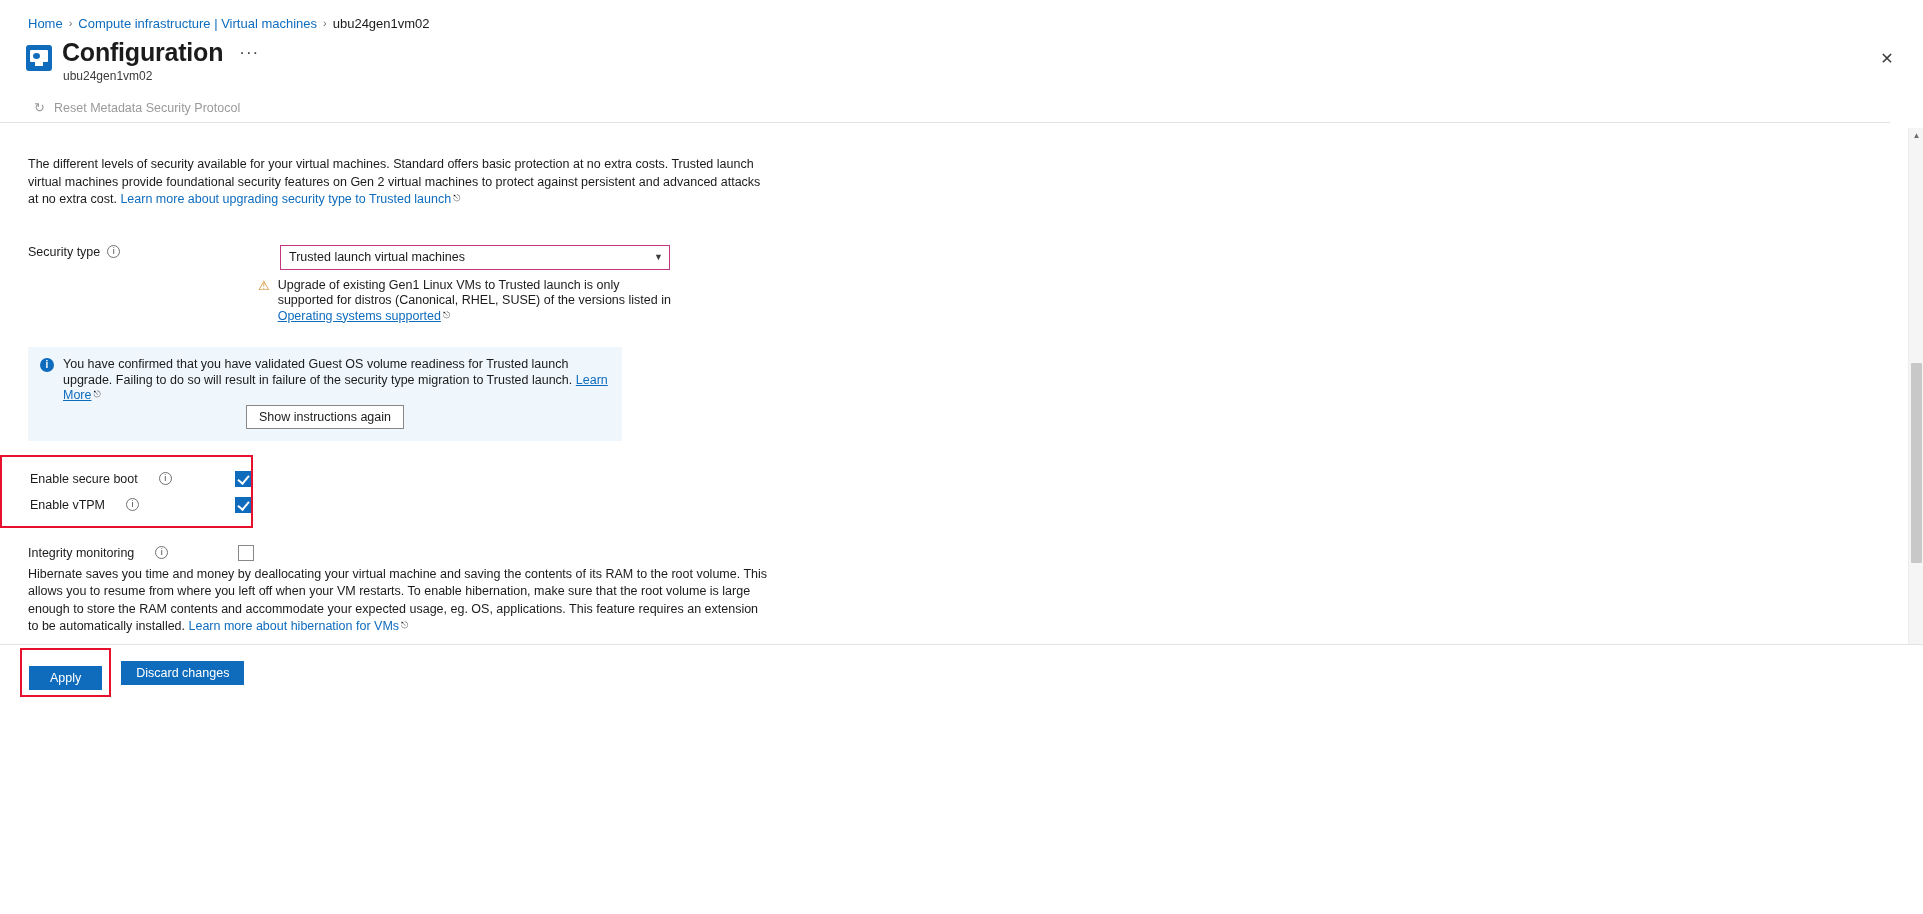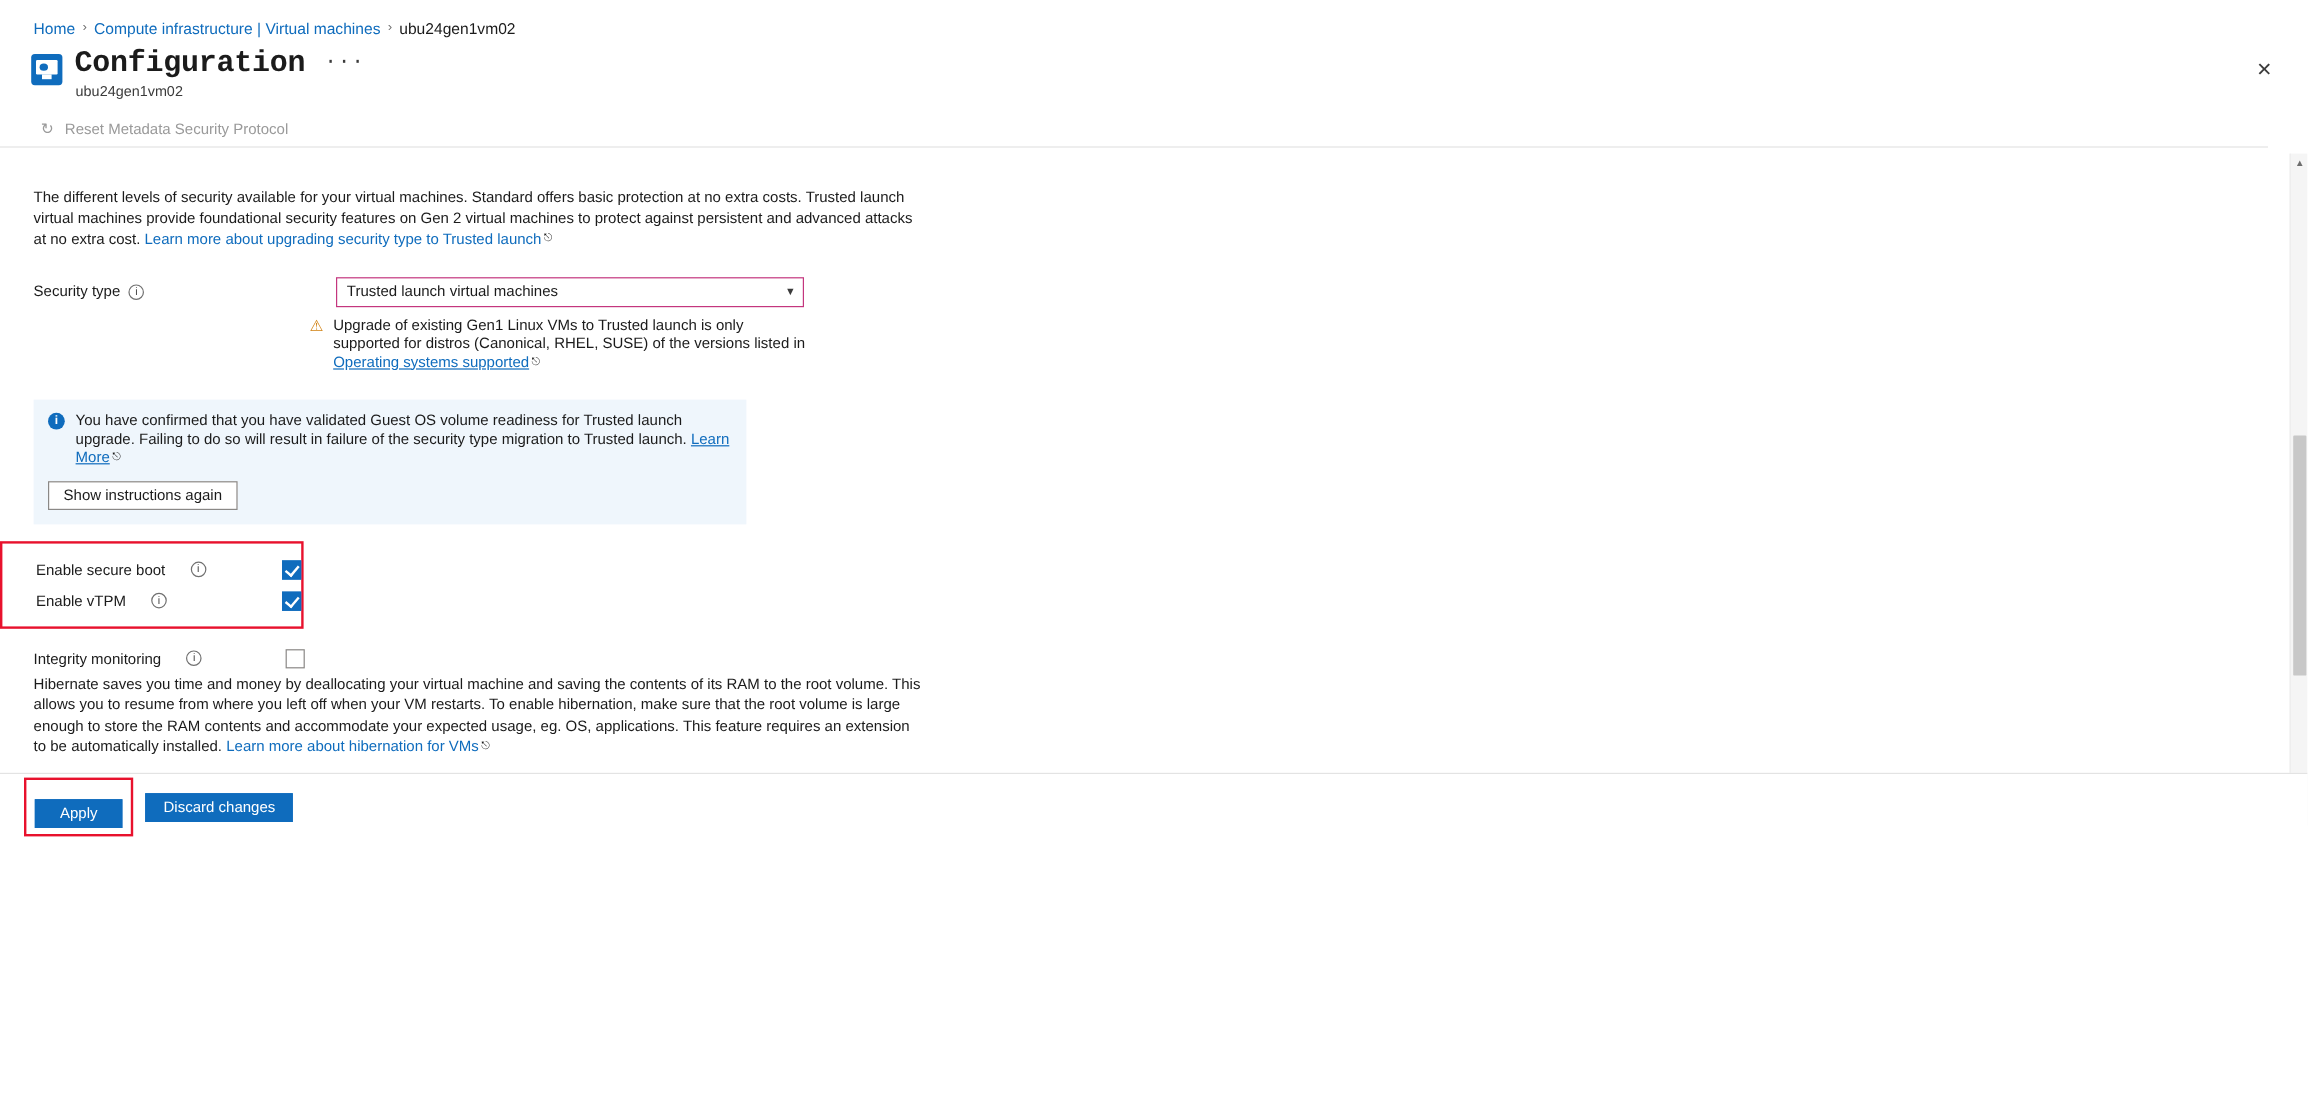--- a/index.html
+++ b/index.html
@@ -40,21 +40,21 @@
     background: #ffffff; border-radius: 1px;
   }
   .vm-icon .screen::after {
     content: ""; position: absolute; left: 3px; top: 3px;
     width: 7px; height: 6px; background: #0f6cbd; border-radius: 50%;
   }
   .vm-icon .stand {
     position: absolute; left: 9px; top: 17px; width: 8px; height: 4px; background: #fff;
   }
   .title-block { display: flex; flex-direction: column; }
-  .title-main-line { display: flex; gap: 12px; font-family: Liberation Mono, monospace; }
+  .title-main-line { display: flex; gap: 12px; }
   .page-title { font-size: 25px; font-weight: 600; letter-spacing: -0.2px; color: #1b1b1b; }
   .ellipsis-btn {
     font-size: 17px; color: #3b3b3b; letter-spacing: 1px;
     cursor: pointer; line-height: 10px; padding: 2px 4px; margin-top: 8px;
   }
   .page-subtitle { font-size: 12px; color: #3b3b3b; margin-top: 2px; margin-left: 1px; }
 
   .close-btn {
     position: absolute; right: 24px; top: 14px;
     width: 24px; height: 24px; cursor: pointer;
@@ -91,21 +91,21 @@
   .inner { padding: 16px 0 0 28px; width: 780px; }
 
   p.para {
     margin: 0 0 0 0; line-height: 17.5px; font-size: 12.5px; width: 742px; color: #1b1b1b;
   }
   a.link { color: #0f6cbd; text-decoration: none; cursor: pointer; }
   a.ulink { color: #0f6cbd; text-decoration: underline; cursor: pointer; }
   .ext { font-size: 9px; display: inline-block; transform: translateY(-2px); margin-left: 2px; }
 
   
-  .field-row { display: flex; align-items: center; margin-top: 21px; }
+  .field-row { display: flex; align-items: flex-start; margin-top: 35px; }
   .field-label {
     width: 252px; font-size: 12.5px; display: flex; align-items: center; gap: 7px;
     color: #1b1b1b;
   }
   .info-i {
     width: 13px; height: 13px; border: 1px solid #707070; border-radius: 50%;
     font-size: 9px; line-height: 11px; text-align: center; color: #444;
     display: inline-block; flex: none;
   }
   .select-box {
@@ -128,21 +128,21 @@
     margin-top: 22px; width: 594px; background: #eff6fc;
     padding: 10px 12px 12px 12px; display: block;
   }
   .info-banner-top { display: flex; gap: 9px; }
   .circle-i {
     width: 14px; height: 14px; border-radius: 50%; background: #0f6cbd; color: #fff;
     font-size: 10px; line-height: 14px; text-align: center; flex: none; font-weight: bold;
     margin-top: 1px;
   }
   .info-banner-text { font-size: 12.5px; line-height: 15.5px; width: 545px; }
-  .banner-btn-wrap { display: flex; margin-top: 10px; }
+  .banner-btn-wrap { display: flex; justify-content: center; margin-top: 0; }
   .secondary-btn {
     background: #fff; border: 1px solid #8a8886; padding: 4px 12px;
     font-size: 12.5px; cursor: pointer; color: #1b1b1b; min-height: 23px;
   }
 
   
   .hl-group {
     margin-top: 14px; border: 2px solid #e8112d; width: 253px;
     padding: 9px 0 8px 0; margin-left: -6px; padding-left: 28px;
     position: relative; left: -22px;

